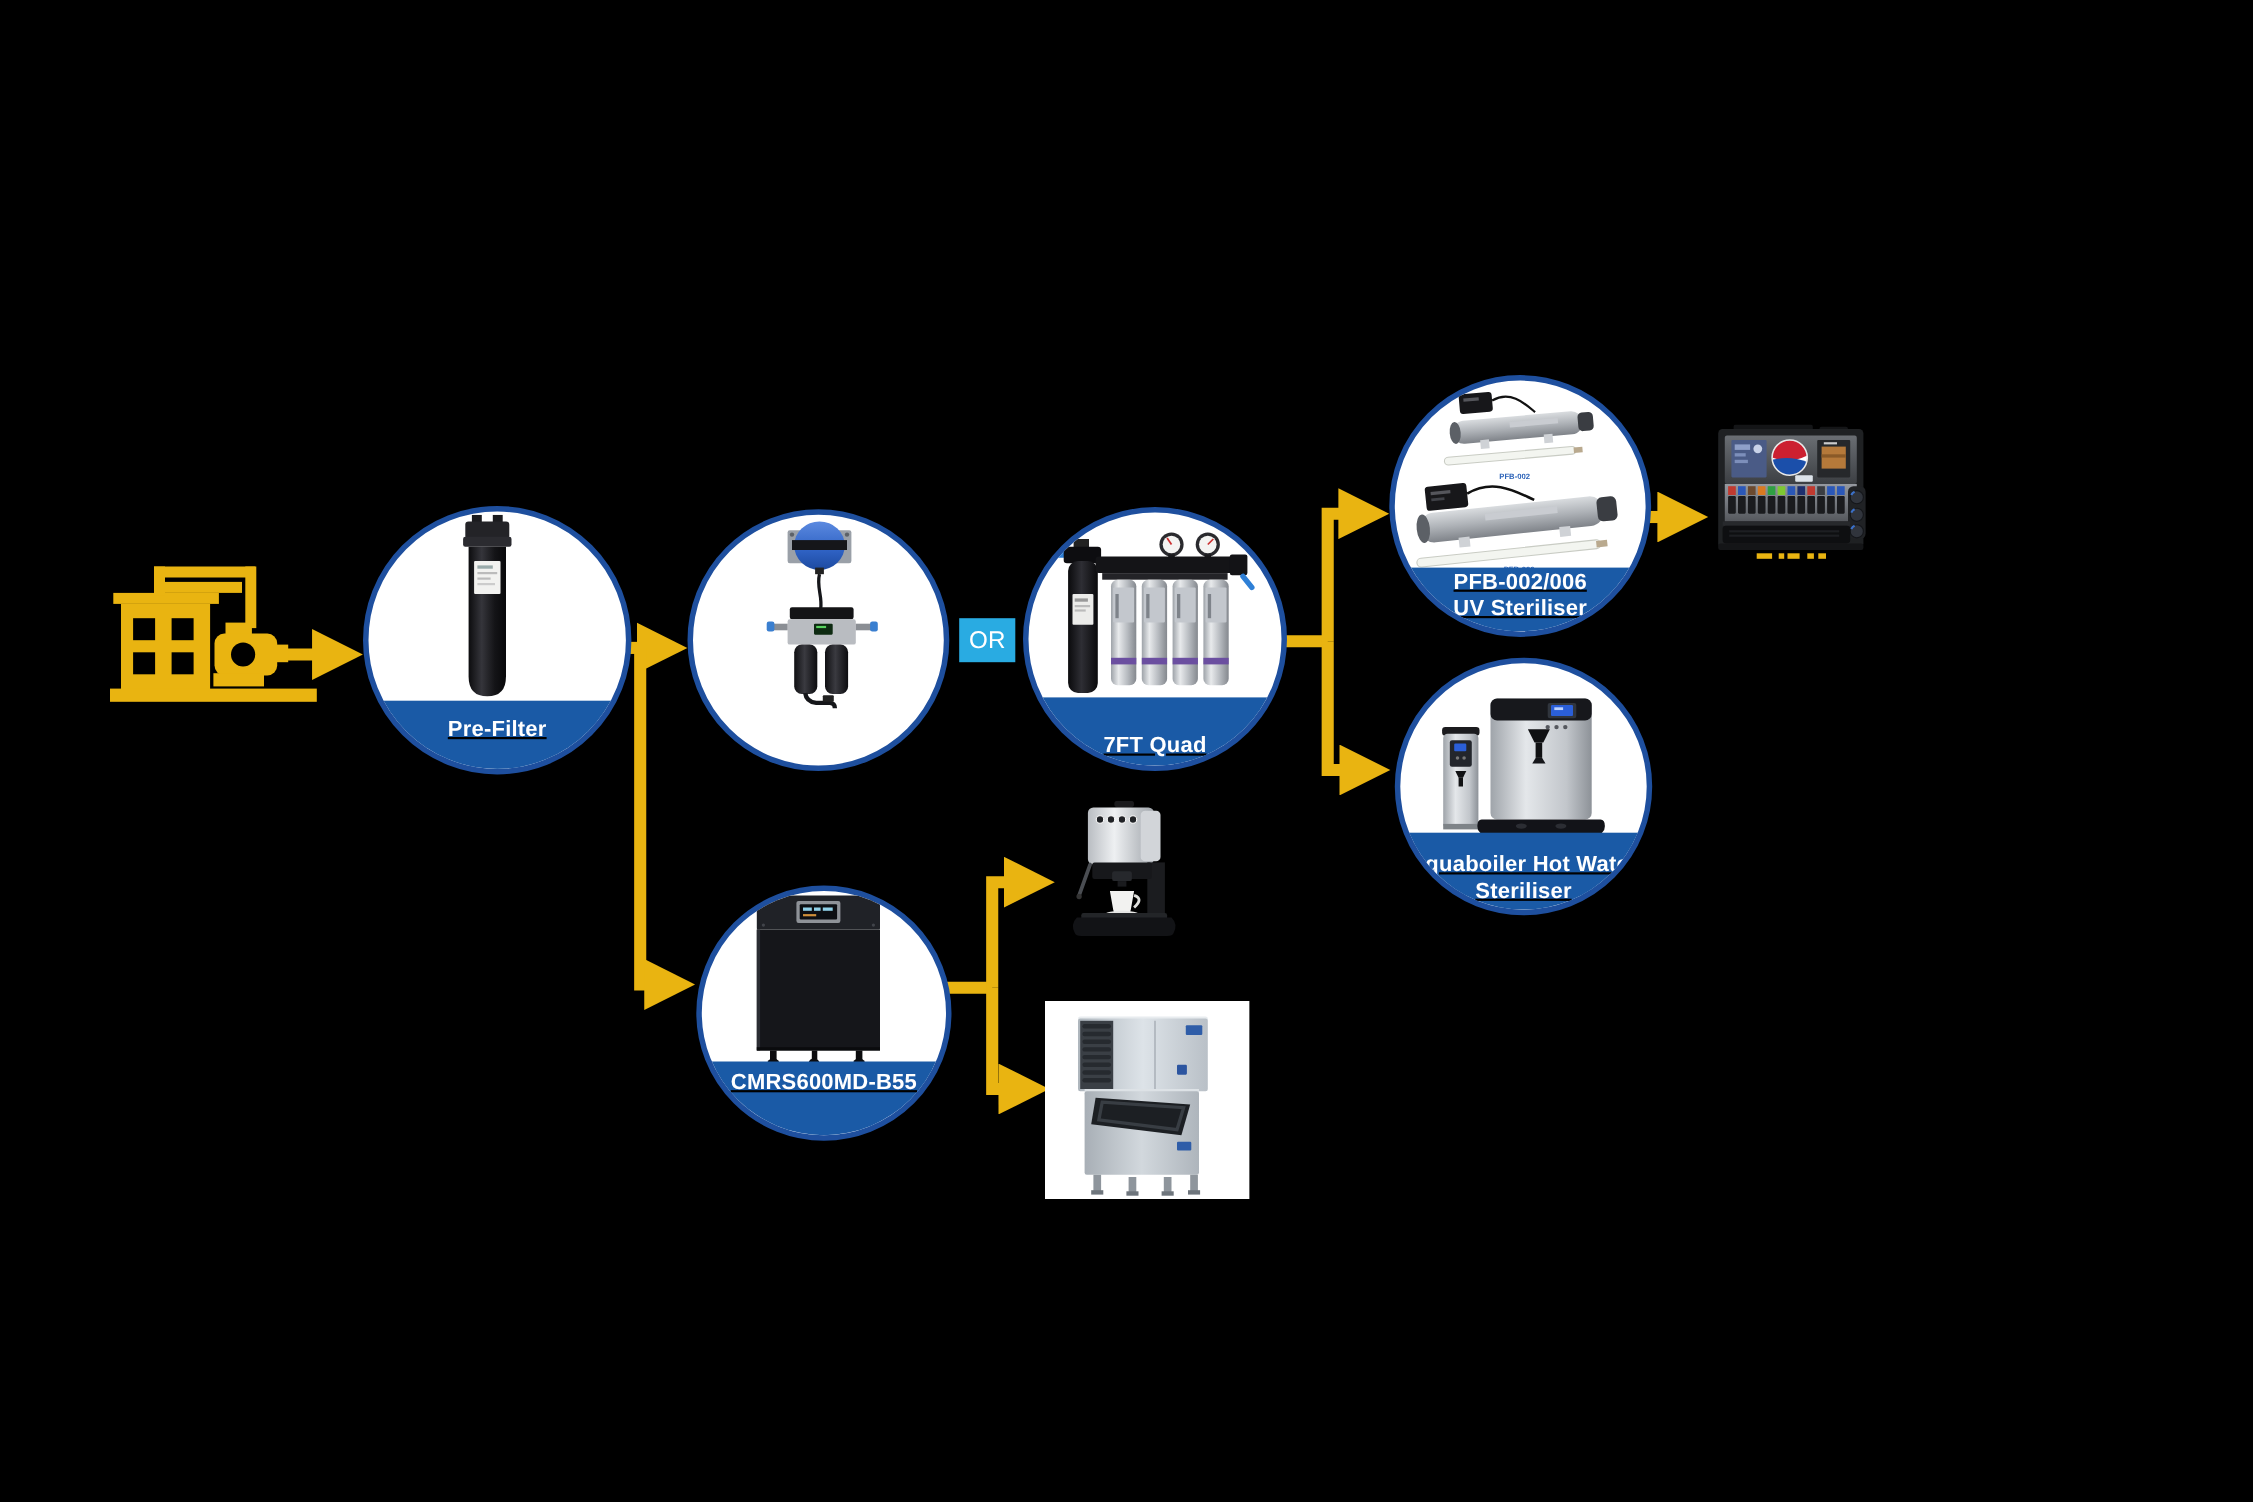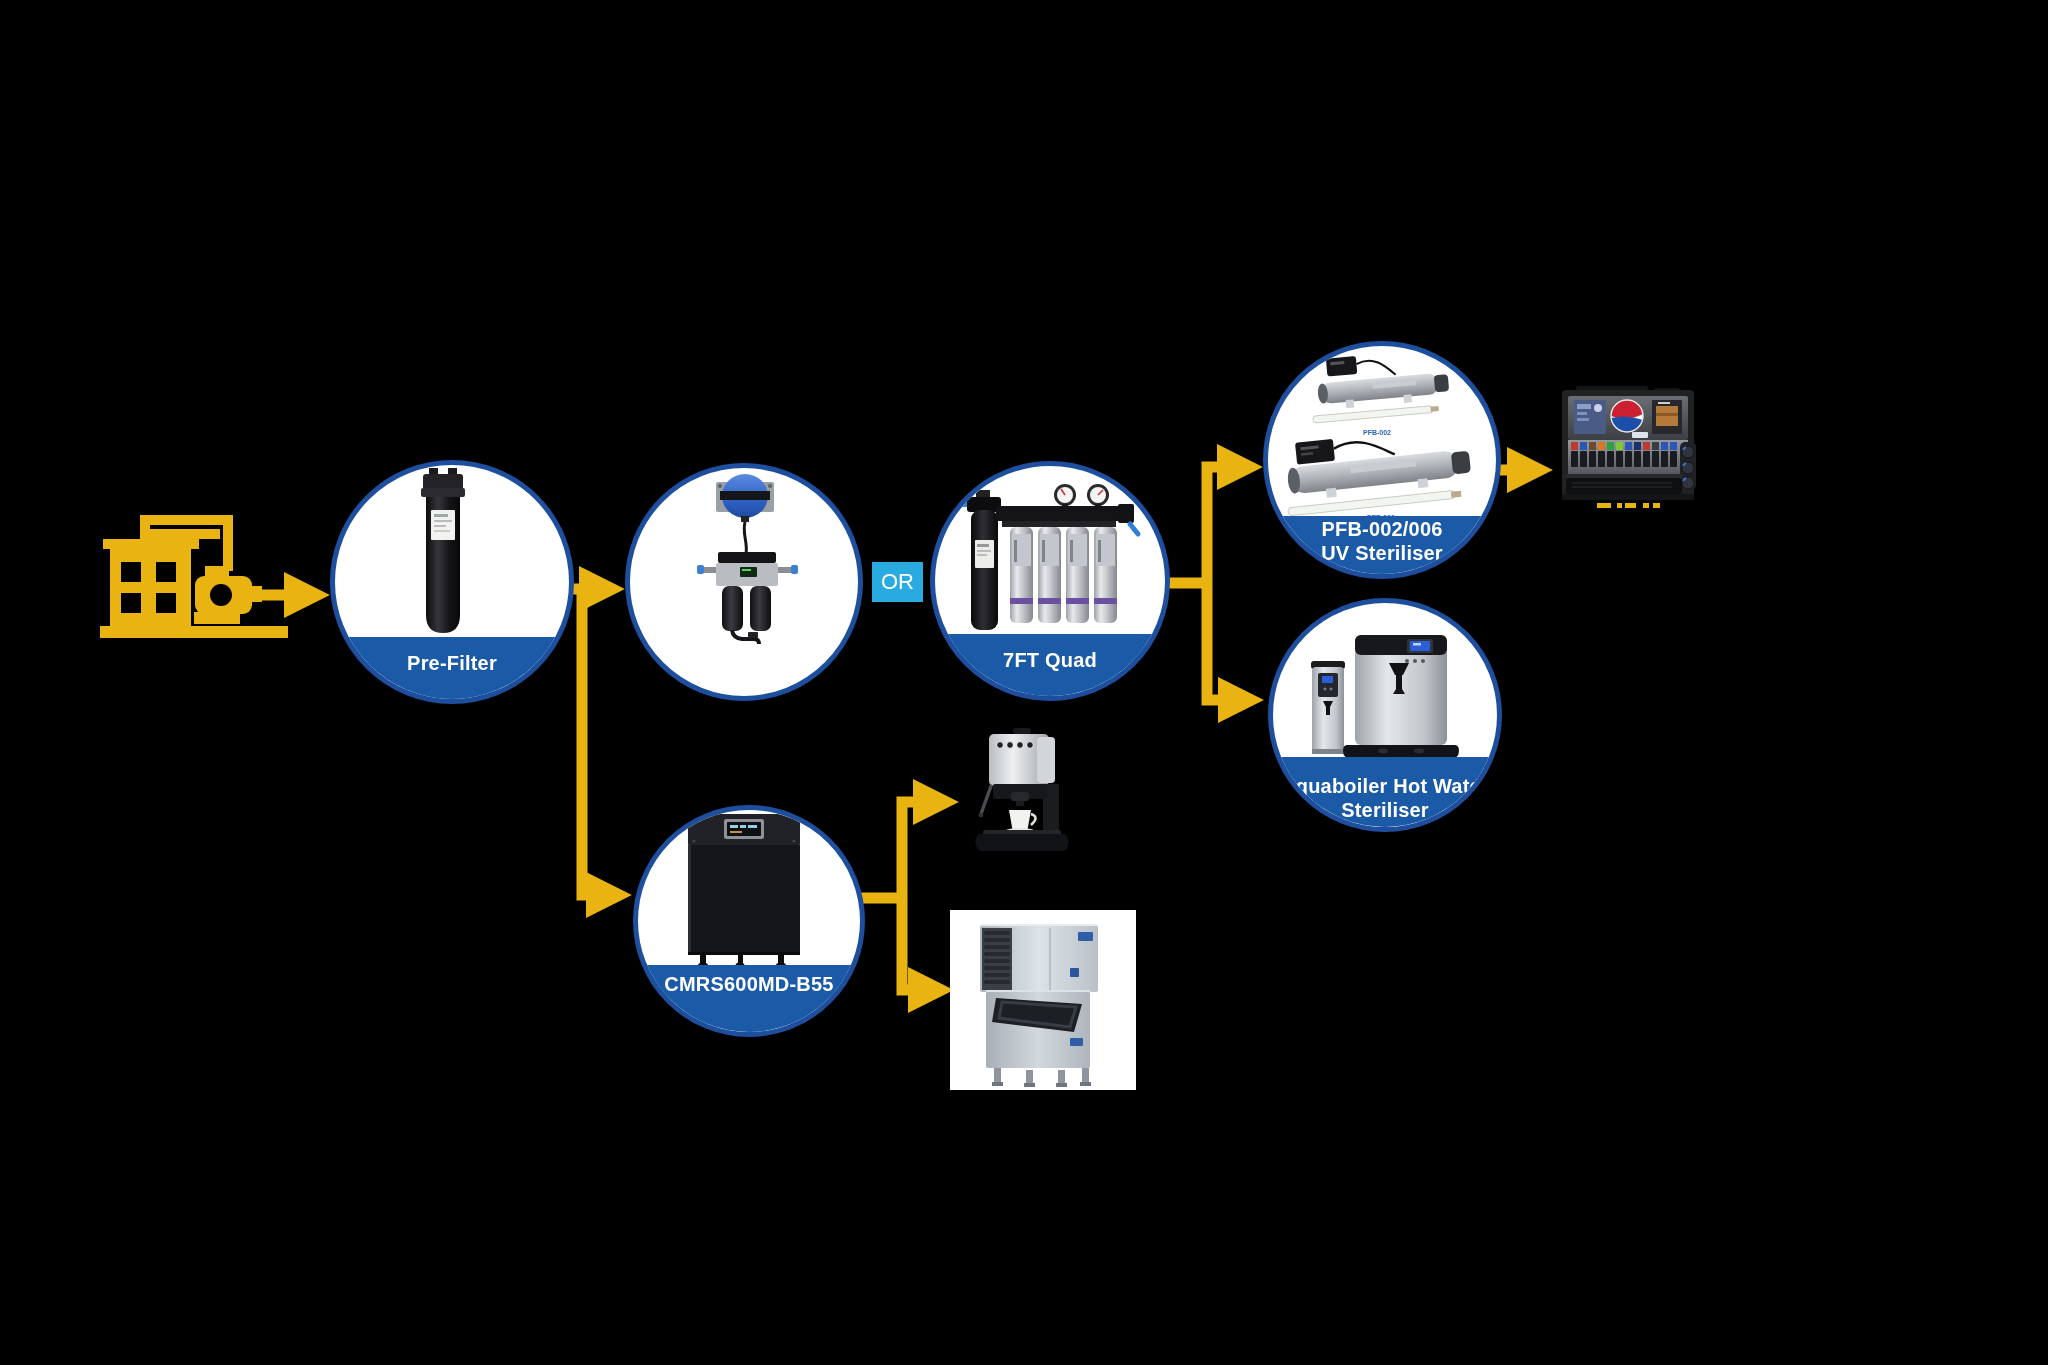--- a/index.html
+++ b/index.html
@@ -16,21 +16,21 @@
     overflow:hidden;font-family:"Liberation Sans",sans-serif;
   }
   .layer{position:absolute;inset:0;}
   .node{
     position:absolute;background:#fff;border:5px solid var(--node-border);
     border-radius:50%;overflow:hidden;box-sizing:border-box;z-index:3;
   }
   .art{position:absolute;}
   .band{
     position:absolute;left:0;right:0;bottom:0;background:var(--band);
-    text-align:center;box-sizing:border-box;z-index:2;
+    text-align:center;box-sizing:border-box;z-index:2;text-decoration:underline;
   }
   .band .line{
     color:var(--band-text);font-weight:bold;font-size:20px;line-height:24px;
     letter-spacing:.2px;white-space:nowrap;
   }
   .or-badge{
     position:absolute;left:872px;top:562px;width:51px;height:40px;
     background:var(--or-bg);color:var(--or-text);font-weight:normal;font-size:22px;
     display:flex;align-items:center;justify-content:center;z-index:3;
   }
@@ -206,21 +206,21 @@
         <rect x="116" y="116" width="23" height="6"></rect>
         <rect x="144" y="116" width="23" height="6"></rect>
       </g>
       <g fill="#7e838a">
         <rect x="64" y="58" width="3" height="22"></rect>
         <rect x="92" y="58" width="3" height="22"></rect>
         <rect x="120" y="58" width="3" height="22"></rect>
         <rect x="148" y="58" width="3" height="22"></rect>
       </g>
     </svg>
-    <div class="band" style="height:62px;padding-top:14px">
+    <div class="band" style="height:62px;padding-top:32px">
       <div class="line">7FT Quad</div>
     </div>
   </div>
 
   <div class="node" style="left:1263px;top:341px;width:238px;height:238px">
     <svg class="art" style="left:13px;top:6px" width="204" height="172" viewBox="0 0 204 172">
       <defs>
         <linearGradient id="uvC" x1="0" y1="0" x2="0" y2="1">
           <stop offset="0" stop-color="#d9dcdf"></stop>
           <stop offset="0.5" stop-color="#aeb2b7"></stop>

